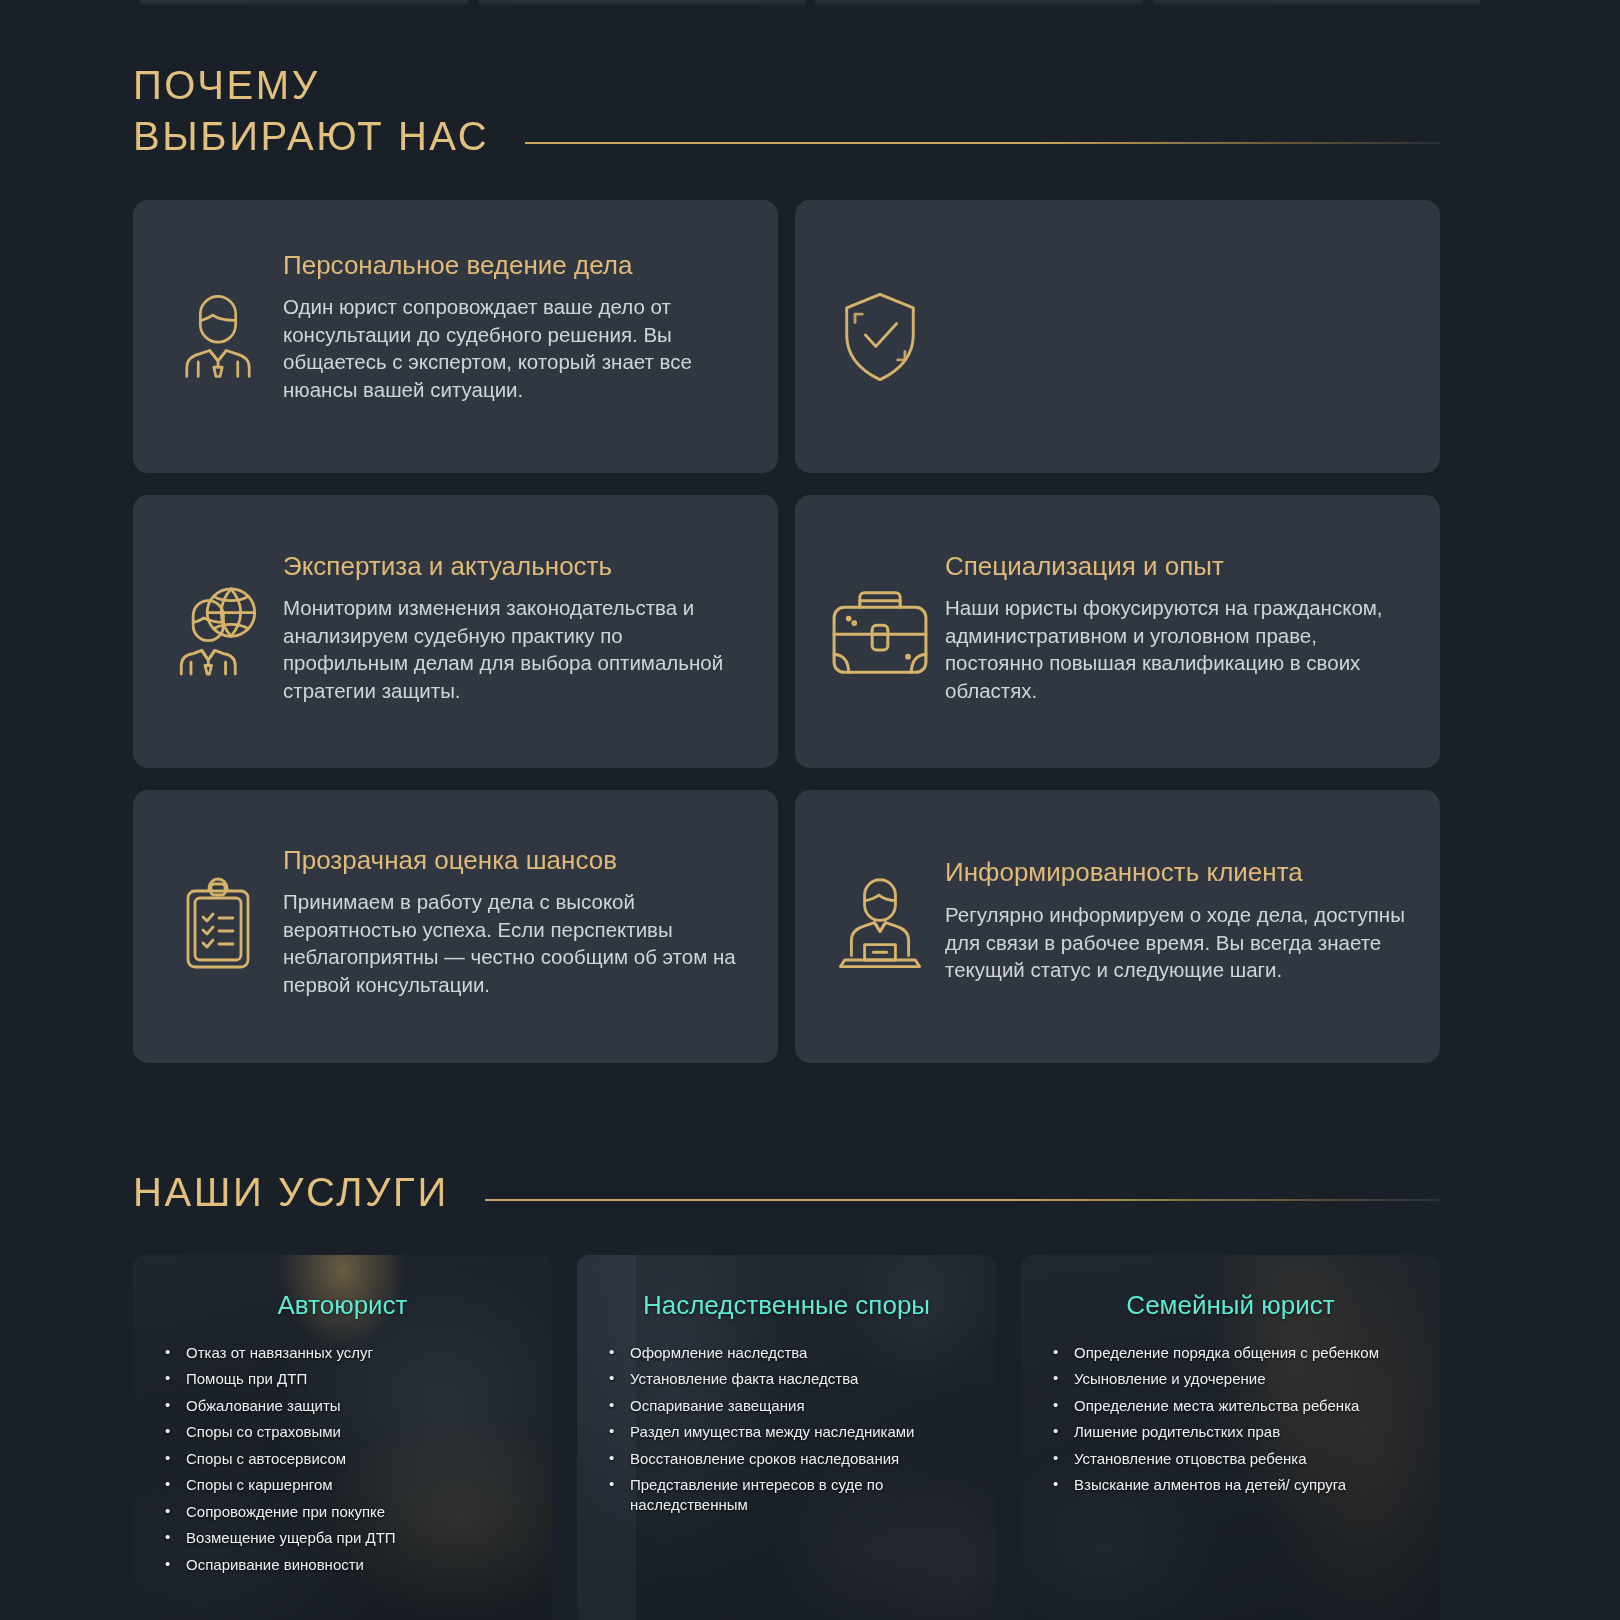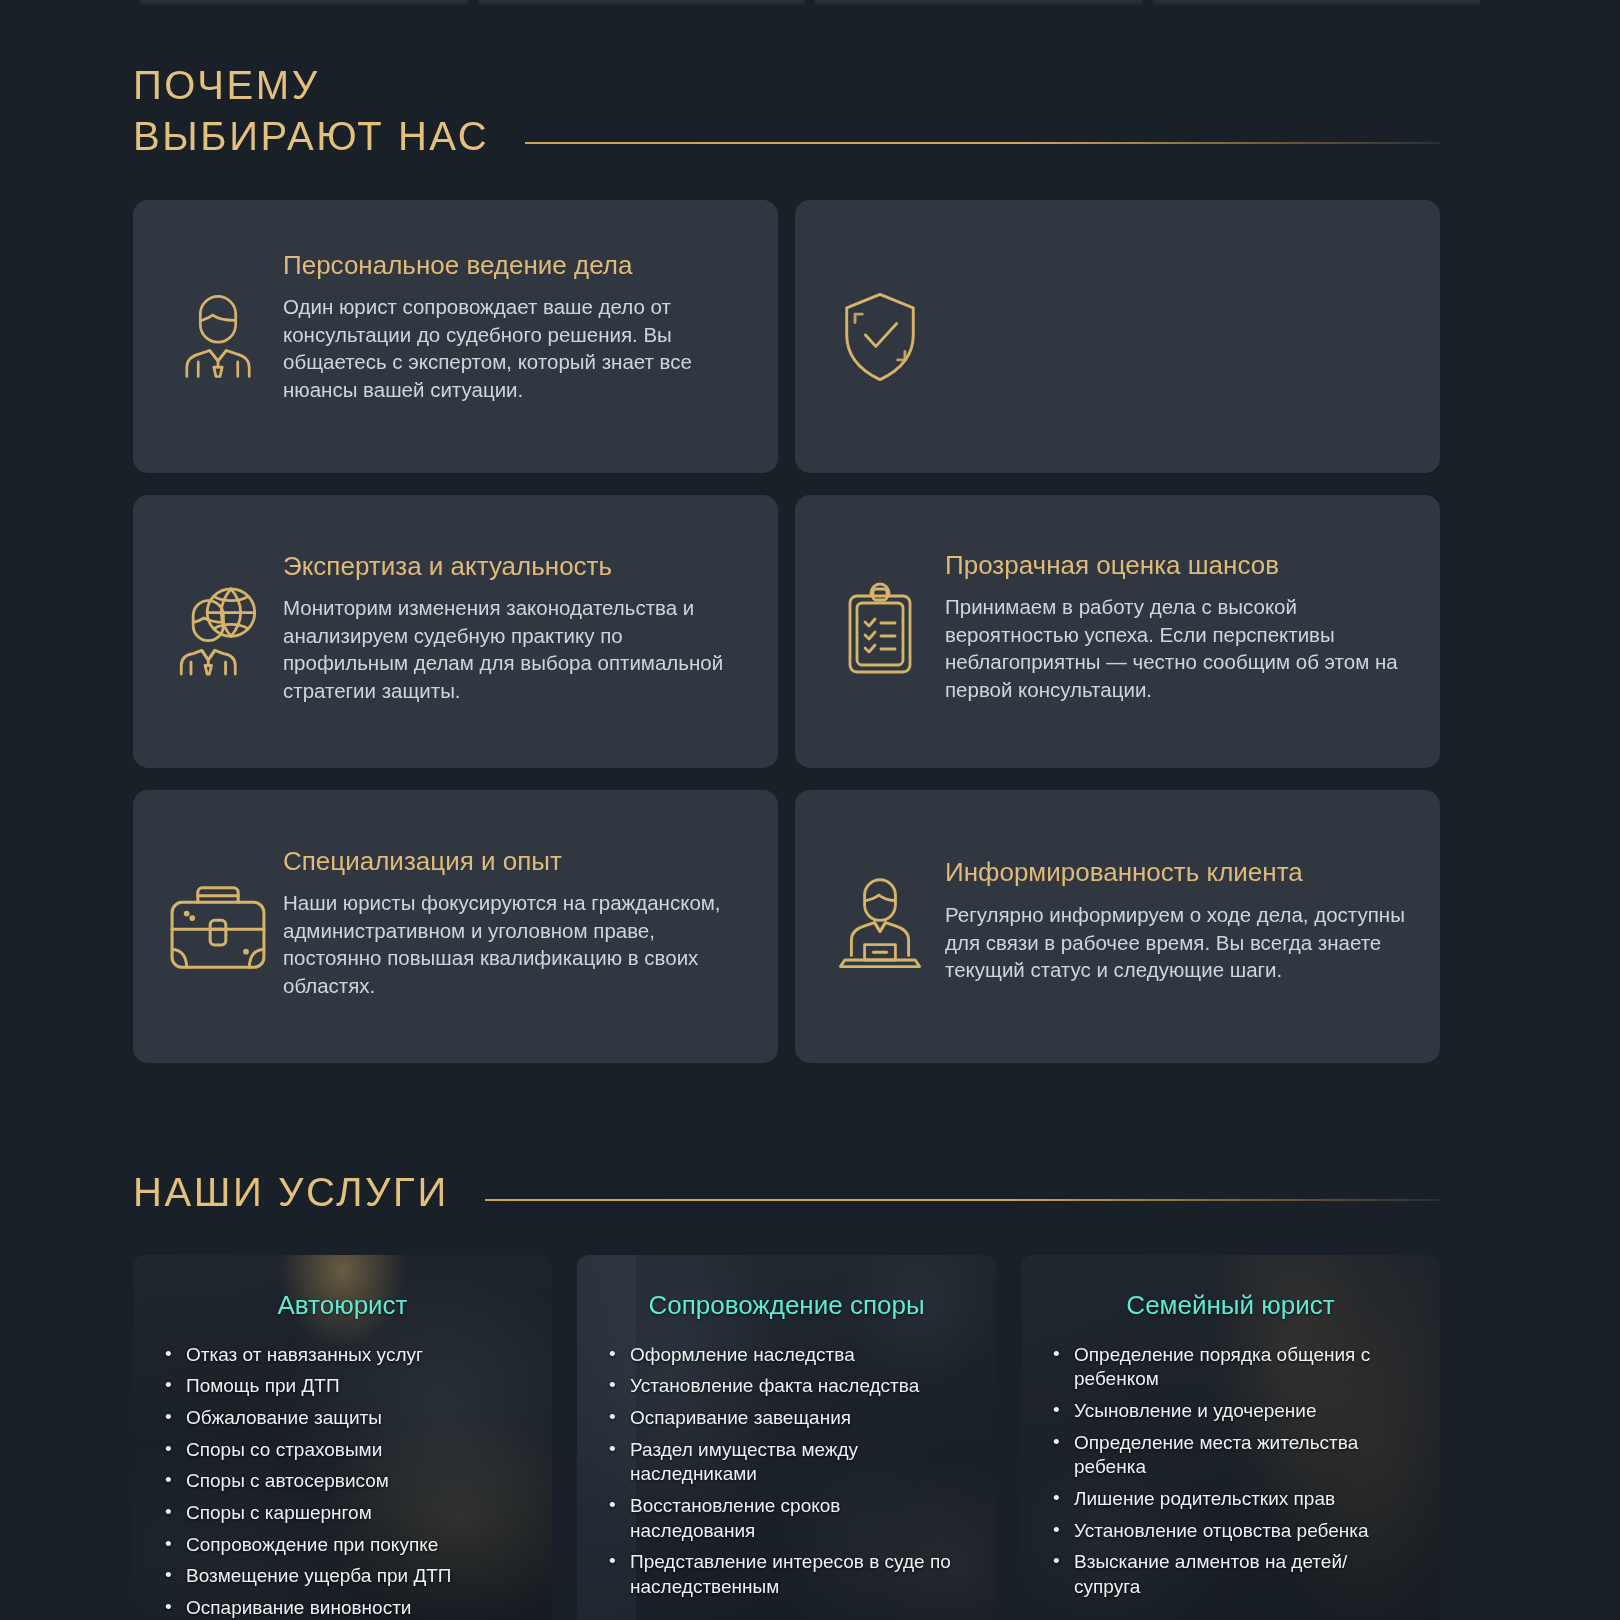--- a/index.html
+++ b/index.html
@@ -177,21 +177,21 @@
     color: #5eead4;
     font-size: 26px;
     font-weight: 400;
     margin-bottom: 22px;
     text-shadow: 0 1px 3px rgba(0,0,0,.65);
   }
   .service ul { list-style: none; }
   .service li {
     position: relative;
     padding-left: 27px;
-    font-size: 19px;
+    font-size: 15px;
     line-height: 1.30;
     color: #eef1f4;
     margin-bottom: 7px;
     text-shadow: 0 1px 3px rgba(0,0,0,.8);
   }
   .service li::before {
     content: "•";
     position: absolute;
     left: 6px;
     top: -1px;
@@ -259,59 +259,59 @@
         <path d="M38 81h6l-2 8h-2Z"></path>
         <path d="M25 78v11M57 78v11"></path>
       </svg>
     </div>
     <div class="body">
       <div class="card-title">Экспертиза и актуальность</div>
       <div class="card-text">Мониторим изменения законодательства и анализируем судебную практику по профильным делам для выбора оптимальной стратегии защиты.</div>
     </div>
   </div>
 
+  <div class="card c5">
+    <div class="icon">
+      <svg width="112" height="112" viewBox="0 0 100 100" fill="none" stroke="currentColor" stroke-width="2.7" stroke-linecap="round" stroke-linejoin="round">
+        <rect x="9" y="28" width="82" height="58" rx="9"></rect>
+        <path d="M32 28v-9a4 4 0 0 1 4-4h28a4 4 0 0 1 4 4v9"></path>
+        <path d="M32 22h36"></path>
+        <path d="M9 52h82"></path>
+        <rect x="43" y="44" width="14" height="22" rx="4"></rect>
+        <path d="M46 52h8"></path>
+        <path d="M9 70c8 0 13 6 13 16M91 70c-8 0-13 6-13 16"></path>
+        <circle cx="22" cy="38" r="1.2"></circle>
+          <circle cx="27" cy="42" r="1.2"></circle>
+        <circle cx="75" cy="72" r="1.2"></circle>
+      </svg>
+    </div>
+    <div class="body">
+      <div class="card-title">Специализация и опыт</div>
+      <div class="card-text">Наши юристы фокусируются на гражданском, административном и уголовном праве, постоянно повышая квалификацию в своих областях.</div>
+    </div>
+  </div>
+
   <div class="card c4">
     <div class="icon">
       <svg width="100" height="100" viewBox="0 0 100 100" fill="none" stroke="currentColor" stroke-width="2.8" stroke-linecap="round" stroke-linejoin="round">
         <rect x="20" y="14" width="60" height="76" rx="7"></rect>
         <rect x="27" y="21" width="46" height="62" rx="5"></rect>
         <path d="M41 14V11a9 9 0 0 1 18 0v3"></path>
         <rect x="43" y="7" width="14" height="11" rx="3"></rect>
         <path d="M35 40l4 4 6-7"></path>
           <path d="M51 41h14"></path>
         <path d="M35 53l4 4 6-7"></path>
           <path d="M51 54h14"></path>
         <path d="M35 66l4 4 6-7"></path>
           <path d="M51 67h14"></path>
       </svg>
     </div>
     <div class="body">
       <div class="card-title">Прозрачная оценка шансов</div>
       <div class="card-text">Принимаем в работу дела с высокой вероятностью успеха. Если перспективы неблагоприятны — честно сообщим об этом на первой консультации.</div>
-    </div>
-  </div>
-
-  <div class="card c5">
-    <div class="icon">
-      <svg width="112" height="112" viewBox="0 0 100 100" fill="none" stroke="currentColor" stroke-width="2.7" stroke-linecap="round" stroke-linejoin="round">
-        <rect x="9" y="28" width="82" height="58" rx="9"></rect>
-        <path d="M32 28v-9a4 4 0 0 1 4-4h28a4 4 0 0 1 4 4v9"></path>
-        <path d="M32 22h36"></path>
-        <path d="M9 52h82"></path>
-        <rect x="43" y="44" width="14" height="22" rx="4"></rect>
-        <path d="M46 52h8"></path>
-        <path d="M9 70c8 0 13 6 13 16M91 70c-8 0-13 6-13 16"></path>
-        <circle cx="22" cy="38" r="1.2"></circle>
-          <circle cx="27" cy="42" r="1.2"></circle>
-        <circle cx="75" cy="72" r="1.2"></circle>
-      </svg>
-    </div>
-    <div class="body">
-      <div class="card-title">Специализация и опыт</div>
-      <div class="card-text">Наши юристы фокусируются на гражданском, административном и уголовном праве, постоянно повышая квалификацию в своих областях.</div>
     </div>
   </div>
 
   <div class="card c6">
     <div class="icon">
       <svg width="110" height="110" viewBox="0 0 100 100" fill="none" stroke="currentColor" stroke-width="2.6" stroke-linecap="round" stroke-linejoin="round">
         <path d="M36 30V21a14 14 0 0 1 28 0v9a14 14 0 0 1-28 0Z"></path>
         <path d="M37 26c4-1 8-2 12-5 3 3 10 5 15 5"></path>
         <path d="M24 76V62c0-7 5-11 12-13l9-3 5 8 5-8 9 3c7 2 12 6 12 13v14"></path>
         <path d="M45 46l5 8 5-8"></path>
@@ -348,21 +348,21 @@
       <li>Споры с каршернгом</li>
       <li>Сопровождение при покупке</li>
       <li>Возмещение ущерба при ДТП</li>
       <li>Оспаривание виновности</li>
     </ul>
   </div>
 
   <div class="service">
     <div class="photo ph2"></div>
     <div class="scrim"></div>
-    <div class="service-title">Сопровождение споры</div>
+    <div class="service-title">Наследственные споры</div>
     <ul>
       <li>Оформление наследства</li>
       <li>Установление факта наследства</li>
       <li>Оспаривание завещания</li>
       <li>Раздел имущества между наследниками</li>
       <li>Восстановление сроков наследования</li>
       <li>Представление интересов в суде по наследственным</li>
     </ul>
   </div>
 

